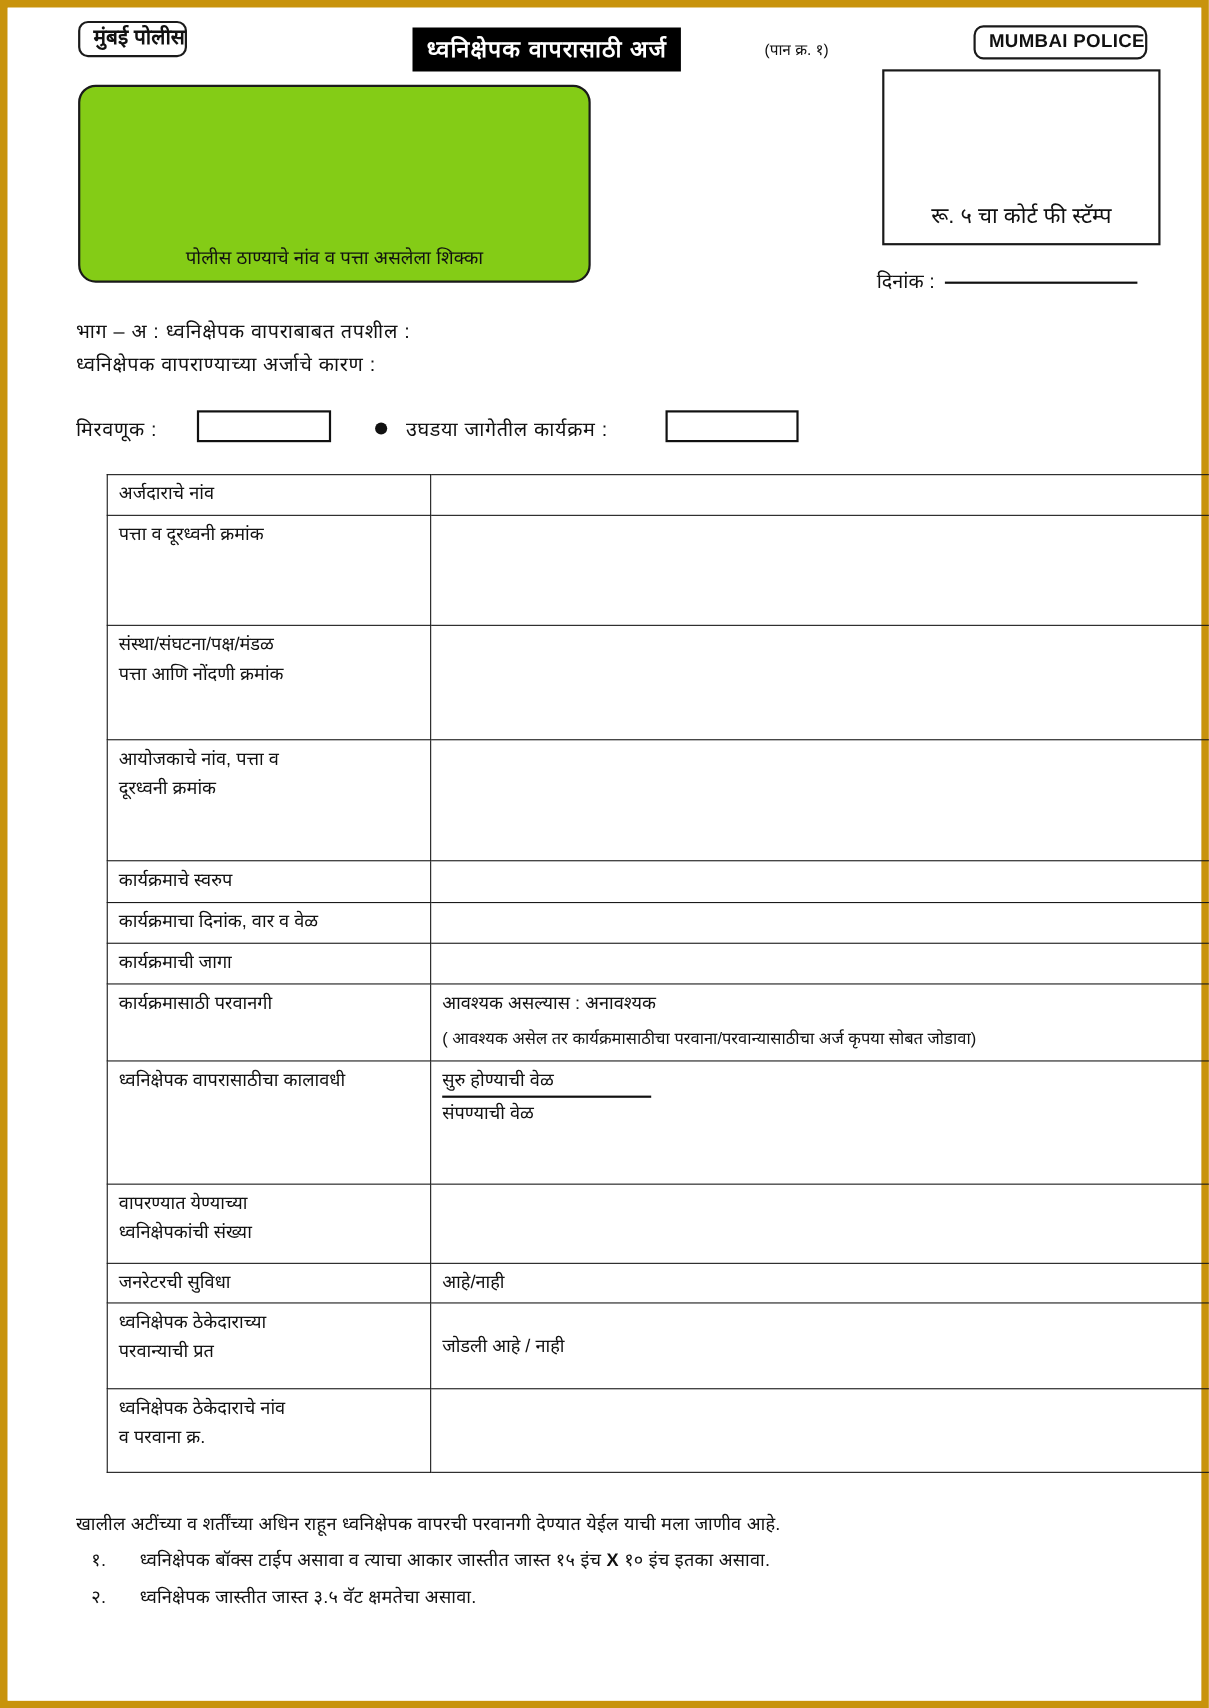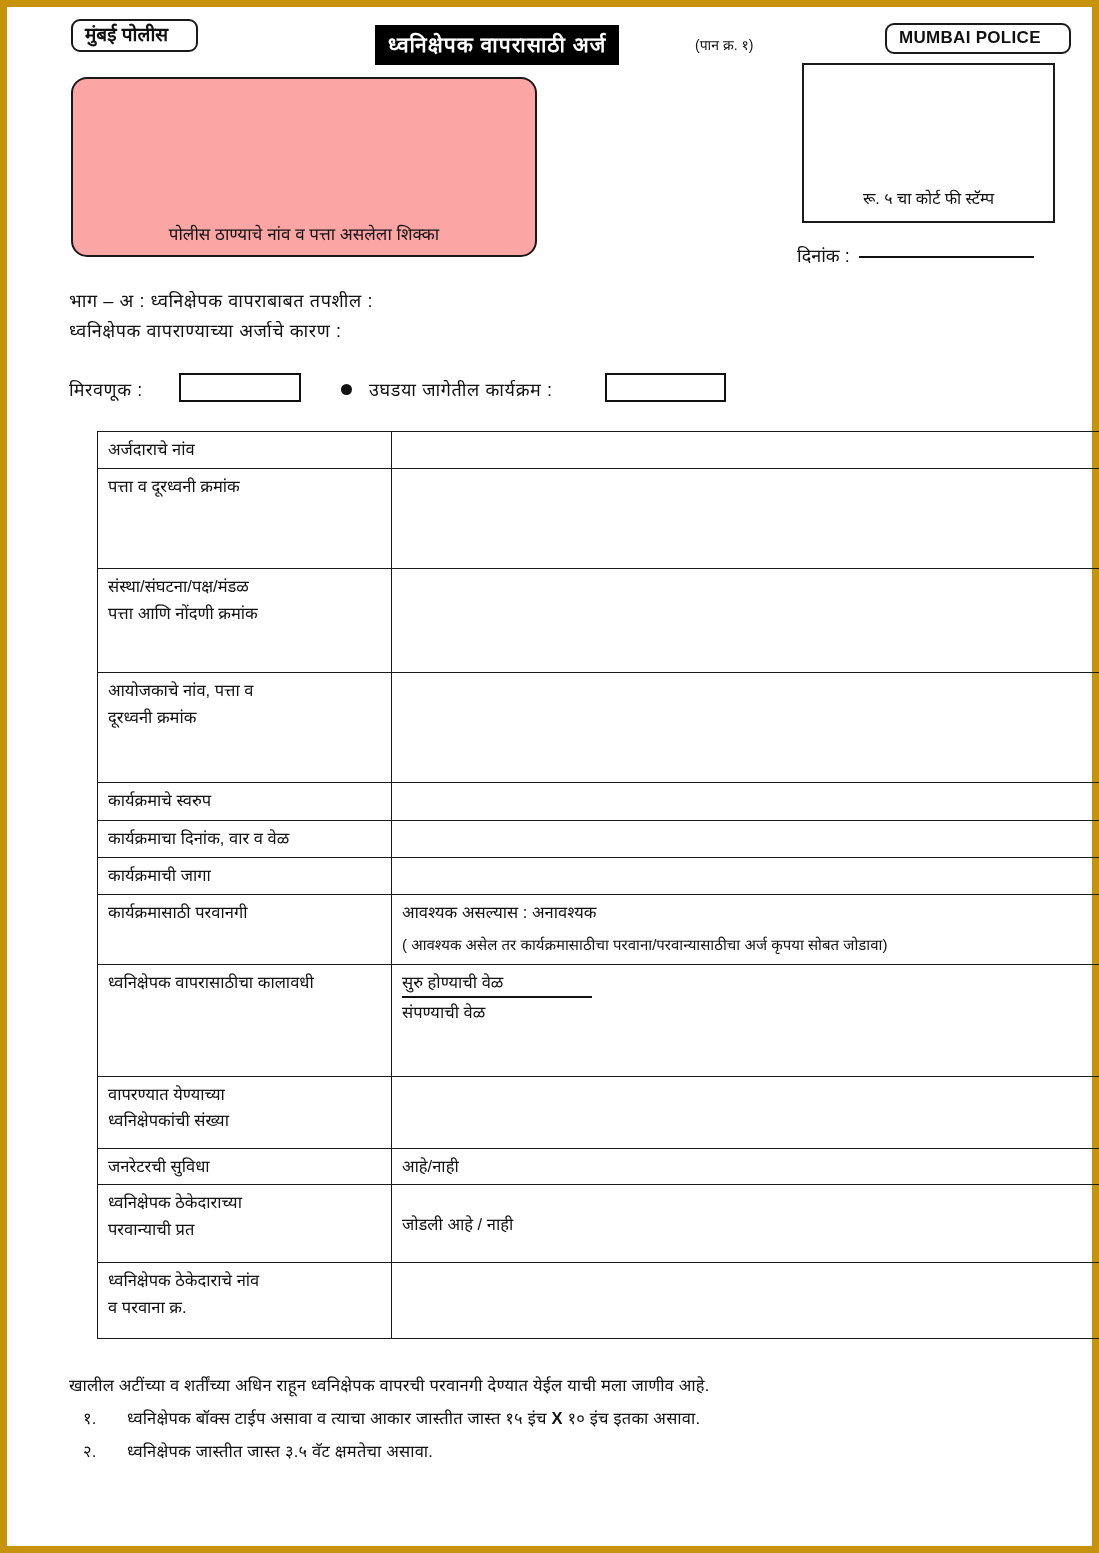--- a/index.html
+++ b/index.html
@@ -39,21 +39,21 @@
     left: 0; top: 0;
     width: 1085px;
     height: 60px;
   }
   .pill {
     position: absolute;
     border: 2px solid #1a1a1a;
     border-radius: 9px;
     font-size: 18px;
     font-weight: bold;
-    padding: 4px 28px 5px 12px;
+    padding: 4px 0 5px 12px;
     white-space: nowrap;
     line-height: 1.05;
     background: #fff;
   }
   #police-badge-left { left: 64px; top: 12px; font-size: 19px; }
   #police-badge-right { left: 878px; top: 16px; font-size: 17px; letter-spacing: .3px; }
 
   #title-band {
     position: absolute;
     left: 368px;
@@ -77,21 +77,21 @@
   
   #stamp-box {
     position: absolute;
     left: 64px;
     top: 70px;
     width: 466px;
     height: 180px;
     border: 2px solid #1a1a1a;
     border-radius: 16px;
     box-sizing: border-box;
-    background: #fca5a5;
+    background: #84cc16;
     padding-left: 32px;
   }
   #stamp-box-caption {
     position: absolute;
     left: 0;
     bottom: 10px;
     width: 100%;
     text-align: center;
     font-size: 17px;
   }
@@ -105,21 +105,21 @@
     border: 2px solid #1a1a1a;
     box-sizing: border-box;
     background: #fff;
   }
   #court-fee-caption {
     position: absolute;
     left: 0;
     bottom: 12px;
     width: 100%;
     text-align: center;
-    font-size: 16px;
+    font-size: 20px;
   }
 
   #date-row {
     position: absolute;
     left: 790px;
     top: 236px;
     font-size: 18px;
     white-space: nowrap;
   }
   #date-rule {

